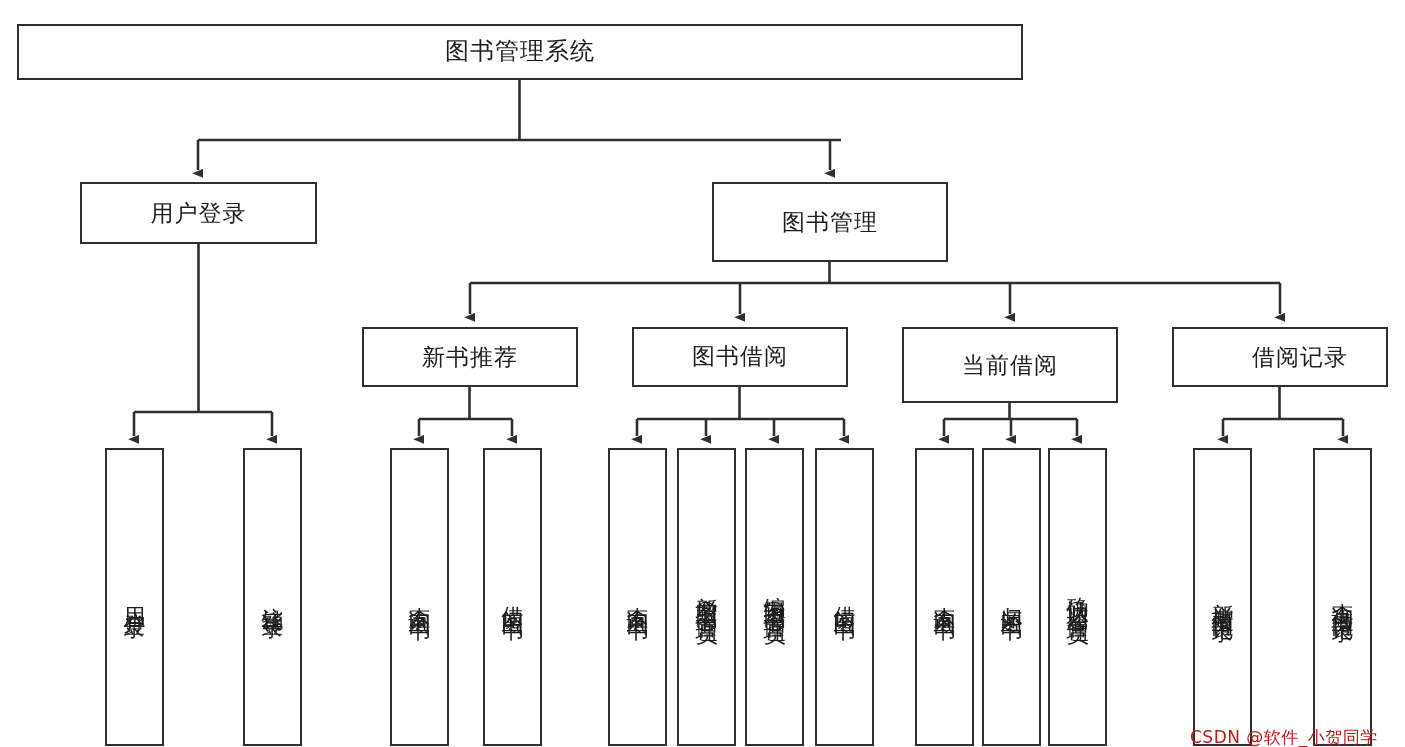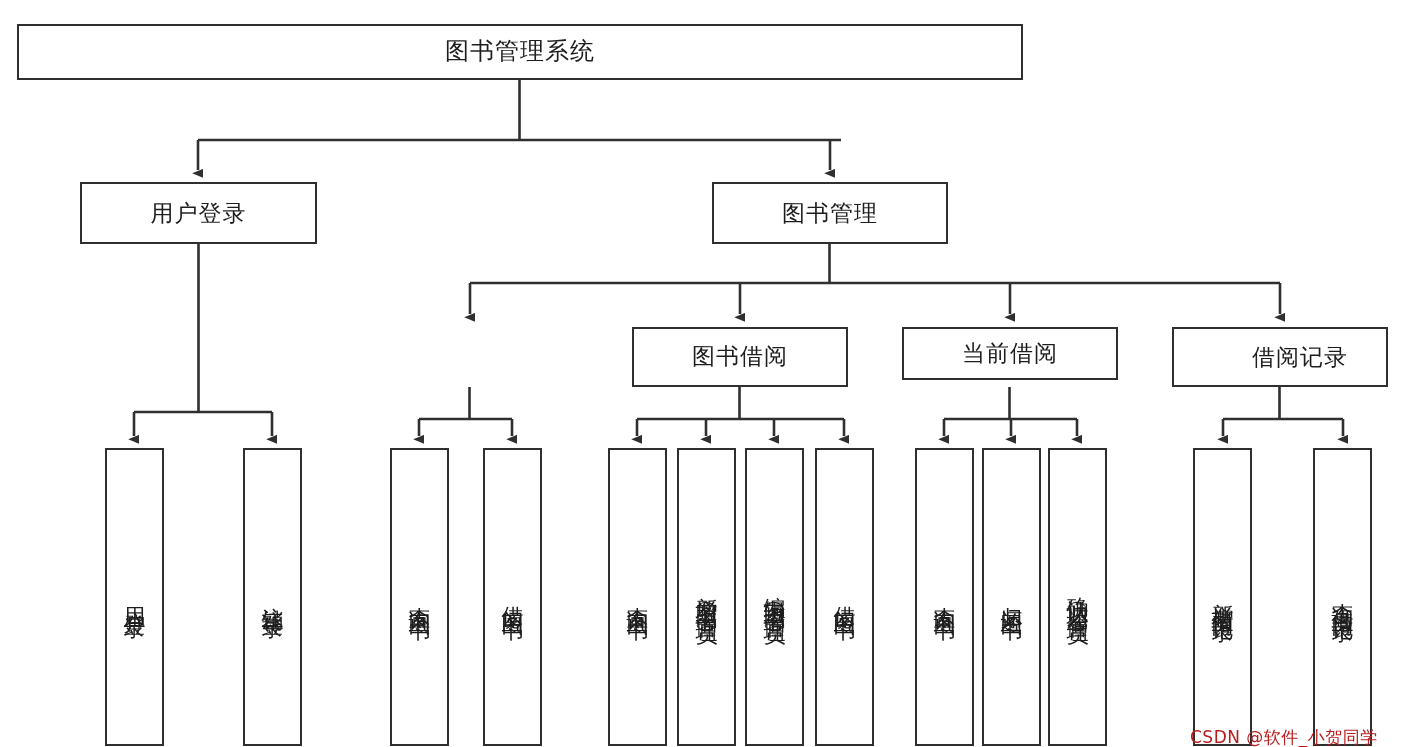--- a/index.html
+++ b/index.html
@@ -131,28 +131,31 @@
     </g>
   </svg>
 
   <div class="node root h" style="left:17px; top:12px; width:1006px; height:56px;">
     <span class="label">图书管理系统</span>
   </div>
 
   <div class="node h" style="left:80px; top:170px; width:237px; height:62px;">
     <span class="label">用户登录</span>
   </div>
-  <div class="node h" style="left:712px; top:170px; width:236px; height:62px;">
+  <div class="node h" style="left:712px; top:170px; width:236px; height:80px;">
     <span class="label">图书管理</span>
   </div>
 
+  <div class="node h" style="left:362px; top:315px; width:216px; height:60px;">
+    <span class="label">新书推荐</span>
+  </div>
   <div class="node h" style="left:632px; top:315px; width:216px; height:60px;font-family:Liberation Serif, serif;">
     <span class="label">图书借阅</span>
   </div>
-  <div class="node h" style="left:902px; top:315px; width:216px; height:53px;">
+  <div class="node h" style="left:902px; top:315px; width:216px; height:76px;">
     <span class="label">当前借阅</span>
   </div>
   <div class="node h" style="left:1172px; top:315px; width:216px; height:60px;padding-left:40px;">
     <span class="label">借阅记录</span>
   </div>
 
   <div class="node v" style="left:105px; top:436px; width:59px; height:298px;">
     <span class="label">用户登录</span>
   </div>
   <div class="node v" style="left:243px; top:436px; width:59px; height:298px;">

